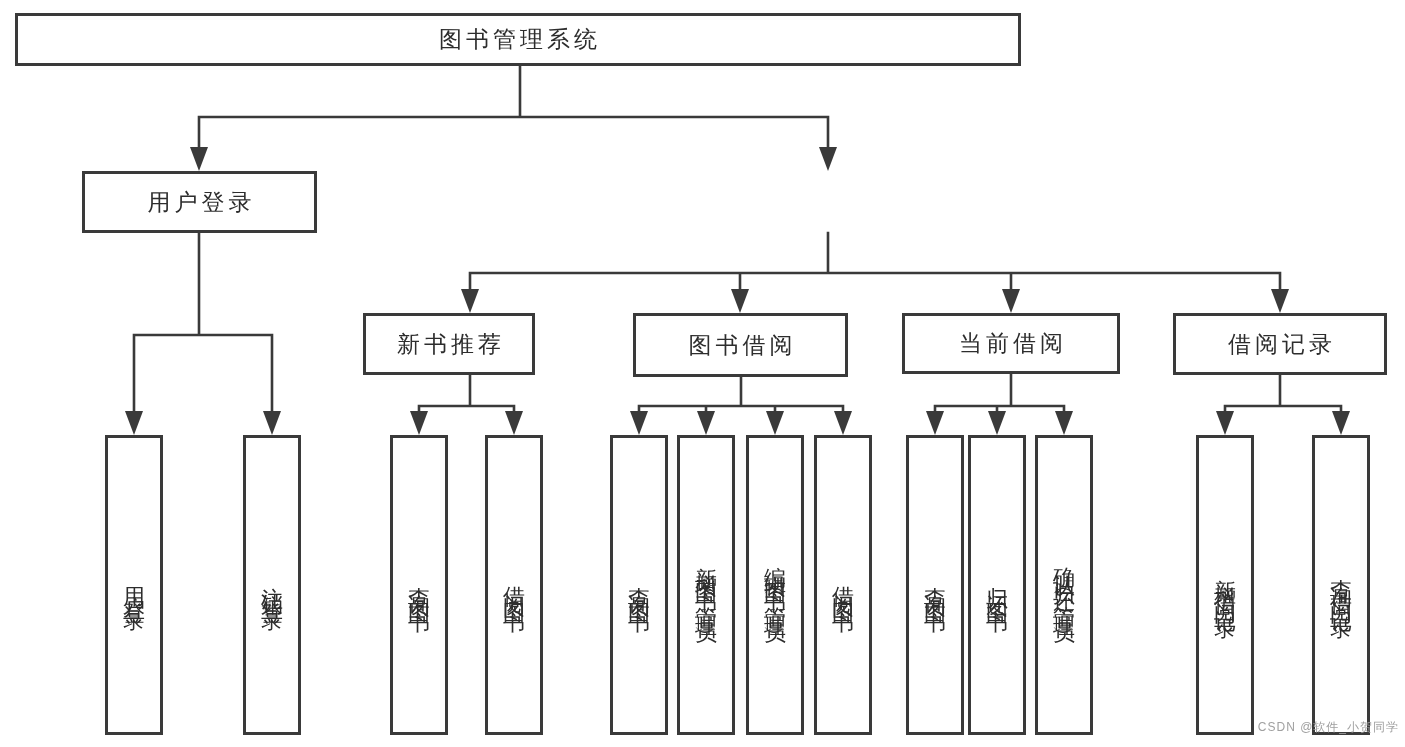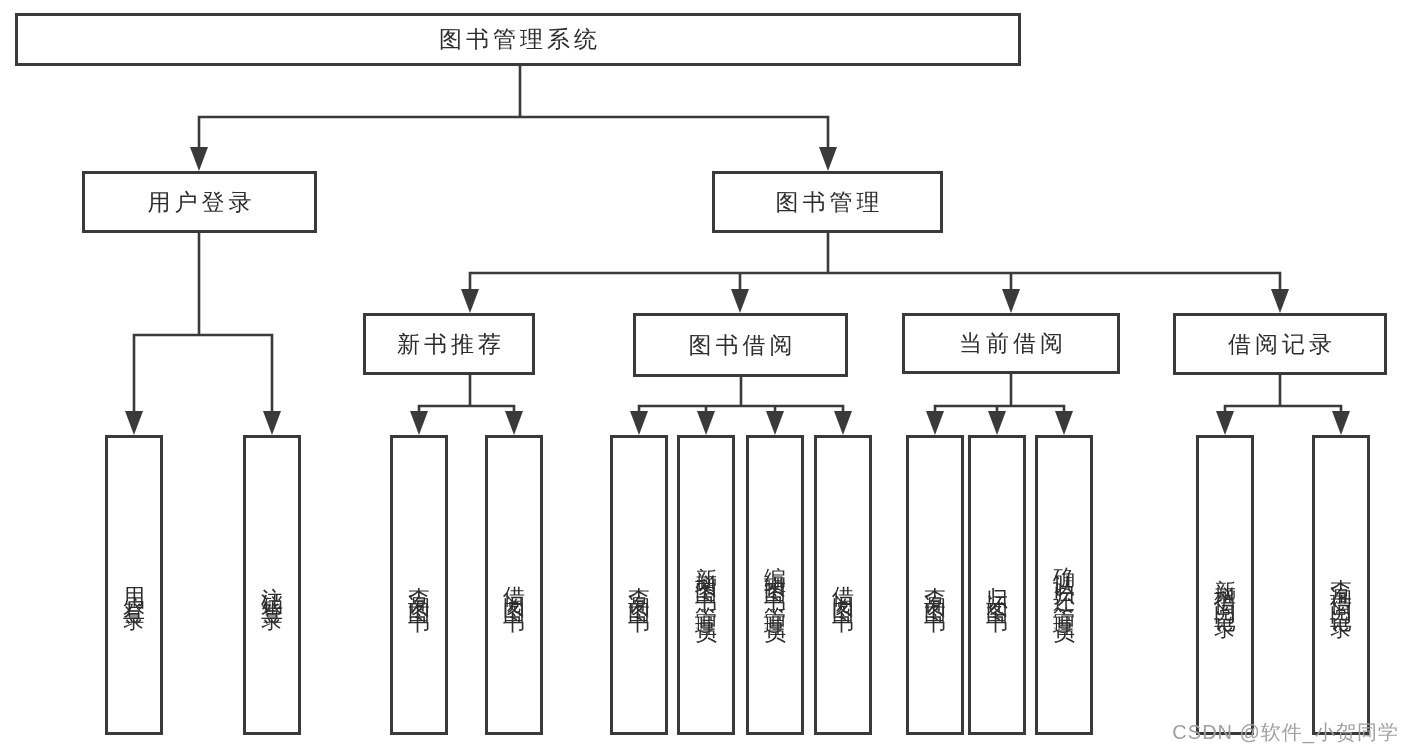--- a/index.html
+++ b/index.html
@@ -14,21 +14,21 @@
   }
   .lbl{
     font-size:23px;letter-spacing:4px;color:#2d2d2d;white-space:nowrap;
     text-indent:4px;line-height:1;
   }
   .vlbl{
     writing-mode:vertical-rl;text-orientation:mixed;
     font-size:22px;letter-spacing:8px;color:#2d2d2d;line-height:1;white-space:nowrap;
   }
   .watermark{
-    position:absolute;right:6px;top:719px;font-size:20px;letter-spacing:1px;
+    position:absolute;right:6px;top:719px;font-size:12px;letter-spacing:1px;
     color:#a0a0a0;white-space:nowrap;
   }
 </style>
 </head>
 <body>
 
 <div class="stage">
 
   <svg class="wires" viewBox="0 0 1405 747" xmlns="http://www.w3.org/2000/svg" aria-hidden="true">
     <g stroke="#3a3a3a" stroke-width="2.6" fill="none" stroke-linecap="square">
@@ -72,23 +72,20 @@
       <polygon points="1332,411 1350,411 1341,435"></polygon>
     </g>
   </svg>
 
   <div class="box" style="left:15px;top:13px;width:1006px;height:53px">
     <span class="lbl">图书管理系统</span>
   </div>
 
   <div class="box" style="left:82px;top:171px;width:235px;height:62px">
     <span class="lbl">用户登录</span>
-  </div>
-  <div class="box" style="left:712px;top:171px;width:231px;height:62px">
-    <span class="lbl">图书管理</span>
   </div>
 
   <div class="box" style="left:363px;top:313px;width:172px;height:62px">
     <span class="lbl">新书推荐</span>
   </div>
   <div class="box" style="left:633px;top:313px;width:215px;height:64px">
     <span class="lbl">图书借阅</span>
   </div>
   <div class="box" style="left:902px;top:313px;width:218px;height:61px">
     <span class="lbl">当前借阅</span>

